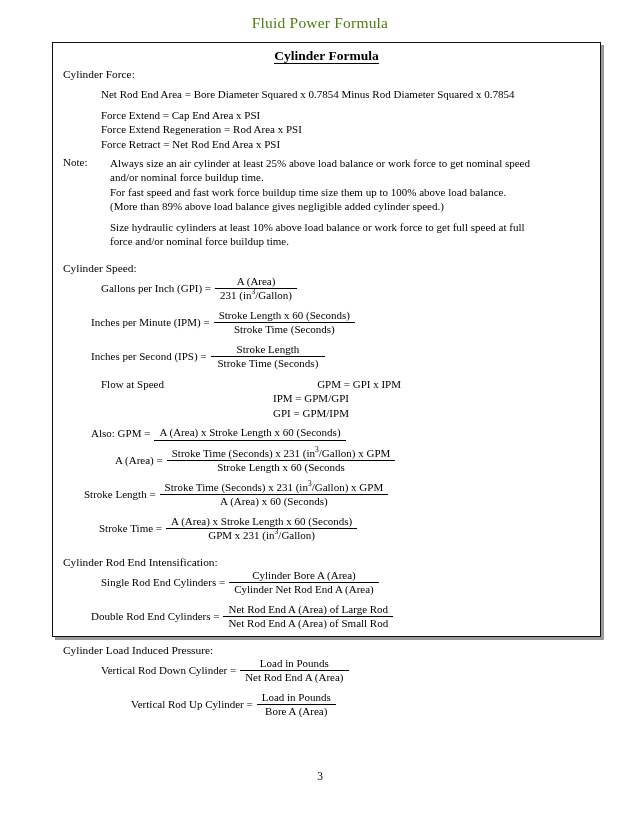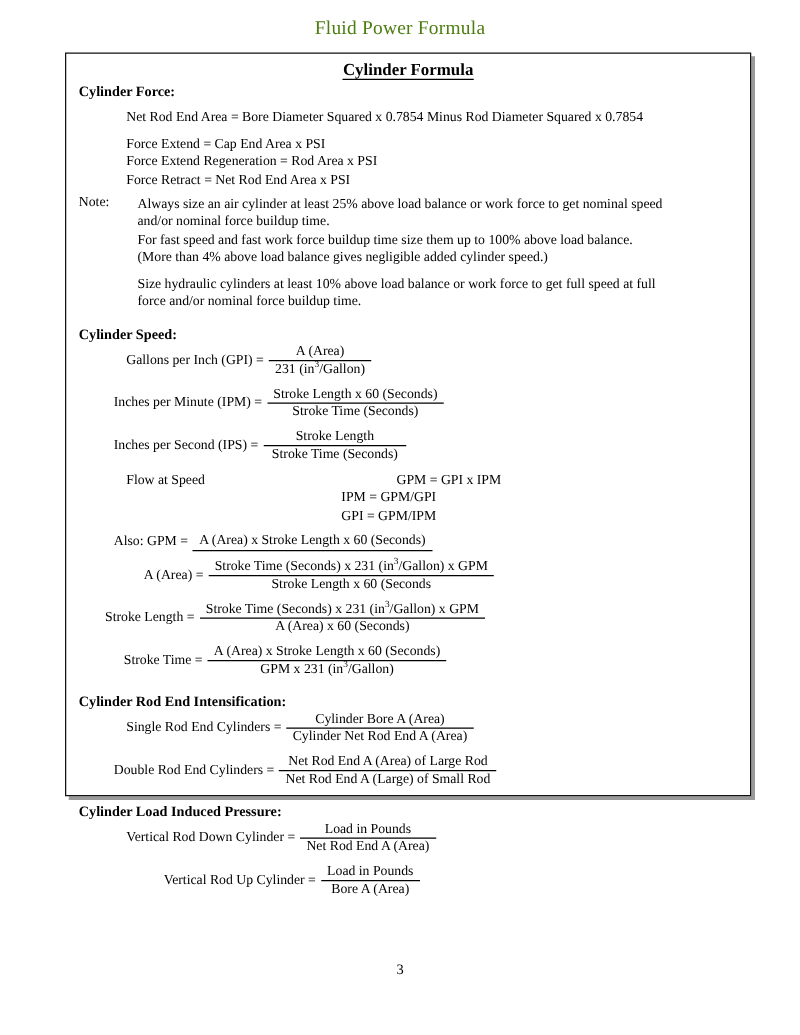--- a/index.html
+++ b/index.html
@@ -62,21 +62,21 @@
     font-size: 13.5px;
     margin-top: 5px;
     margin-bottom: 2px;
   }
   .box-title span {
     border-bottom: 1.4px solid #000;
     padding-bottom: 0px;
   }
 
   .section-head {
-    font-weight: bold;
+    font-weight: normal;
     font-size: 11.4px;
     margin: 4px 0 1px 10px;
   }
 
   .line {
     font-size: 11px;
     line-height: 14.5px;
     white-space: nowrap;
   }
 
@@ -181,21 +181,21 @@
       <div class="line ind1">Force Extend = Cap End Area x PSI</div>
       <div class="line ind1">Force Extend Regeneration = Rod Area x PSI</div>
       <div class="line ind1">Force Retract = Net Rod End Area x PSI</div>
 
       <div class="note-block">
         <div class="note-label">Note:</div>
         <div class="note-body">
           <div>Always size an air cylinder at least 25% above load balance or work force to get nominal speed</div>
           <div>and/or nominal force buildup time.</div>
           <div>For fast speed and fast work force buildup time size them up to 100% above load balance.</div>
-          <div>(More than 4% above load balance gives negligible added cylinder speed.)</div>
+          <div>(More than 89% above load balance gives negligible added cylinder speed.)</div>
           <div style="height:7px"></div>
           <div>Size hydraulic cylinders at least 10% above load balance or work force to get full speed at full</div>
           <div>force and/or nominal force buildup time.</div>
         </div>
       </div>
 
       <div class="gap-md"></div>
 
       <div class="section-head">Cylinder Speed:</div>
 
@@ -292,21 +292,21 @@
           <span class="den">Cylinder Net Rod End A (Area)</span>
         </span>
       </div>
 
       <div class="gap-sm"></div>
 
       <div class="eq" style="margin-left:38px">
         <span class="eq-lhs">Double Rod End Cylinders =</span>
         <span class="frac">
           <span class="num">Net Rod End A (Area) of Large Rod</span>
-          <span class="den">Net Rod End A (Large) of Small Rod</span>
+          <span class="den">Net Rod End A (Area) of Small Rod</span>
         </span>
       </div>
 
       <div class="gap-md"></div>
 
       <div class="section-head">Cylinder Load Induced Pressure:</div>
 
       <div class="eq" style="margin-left:48px;margin-top:1px">
         <span class="eq-lhs">Vertical Rod Down Cylinder =</span>
         <span class="frac">

